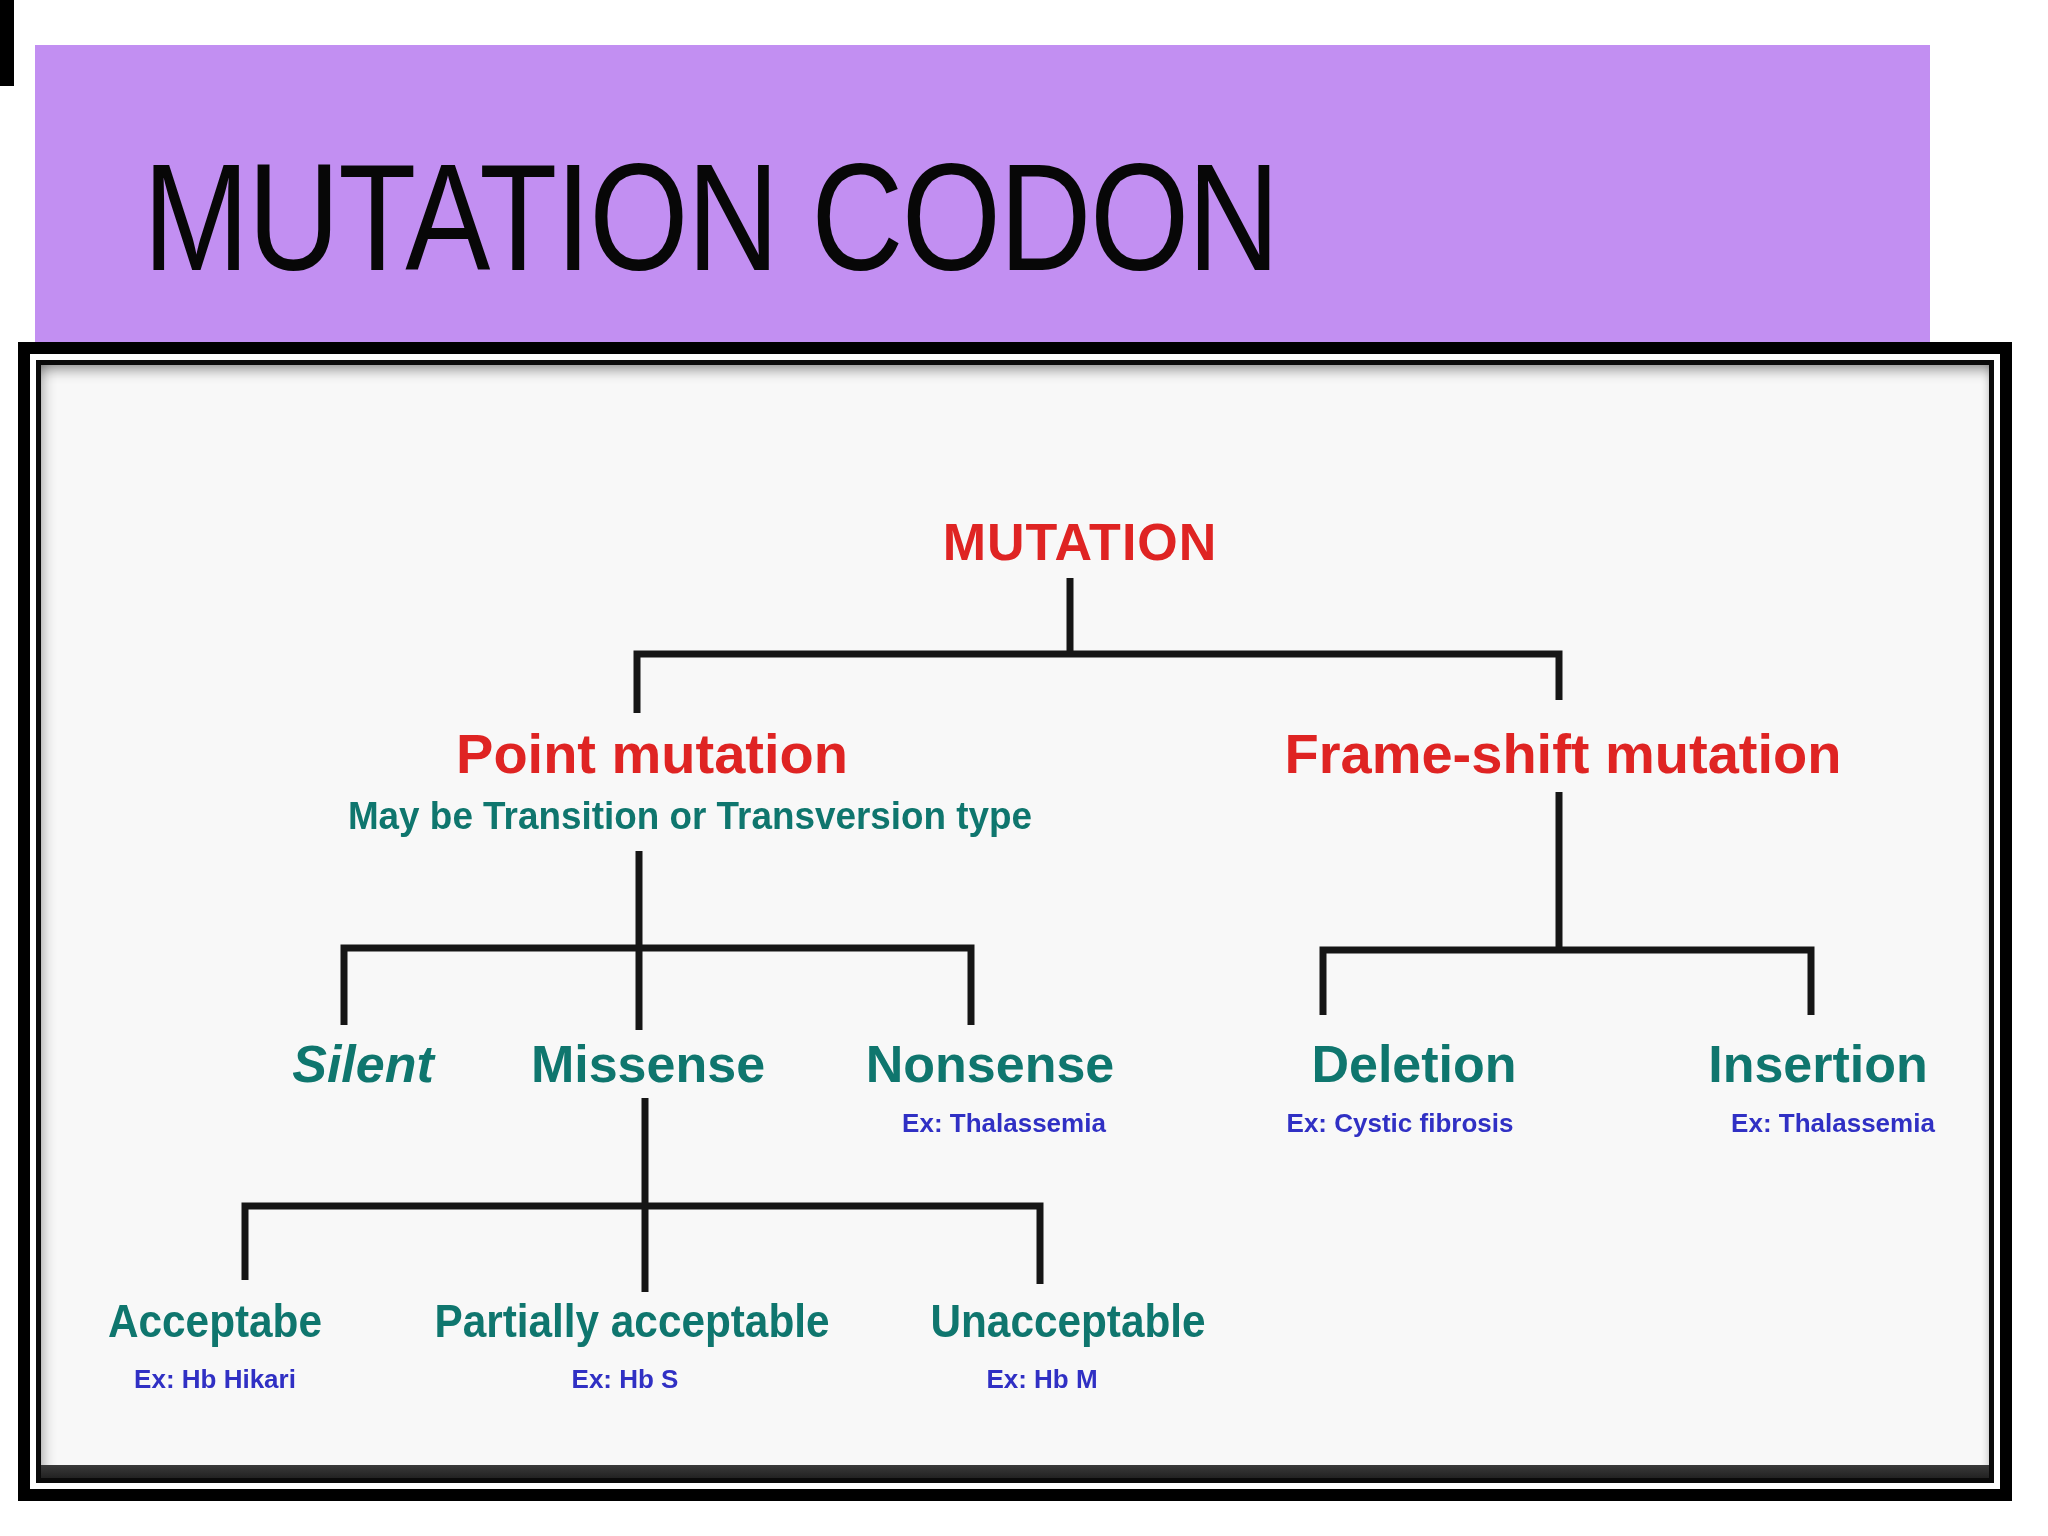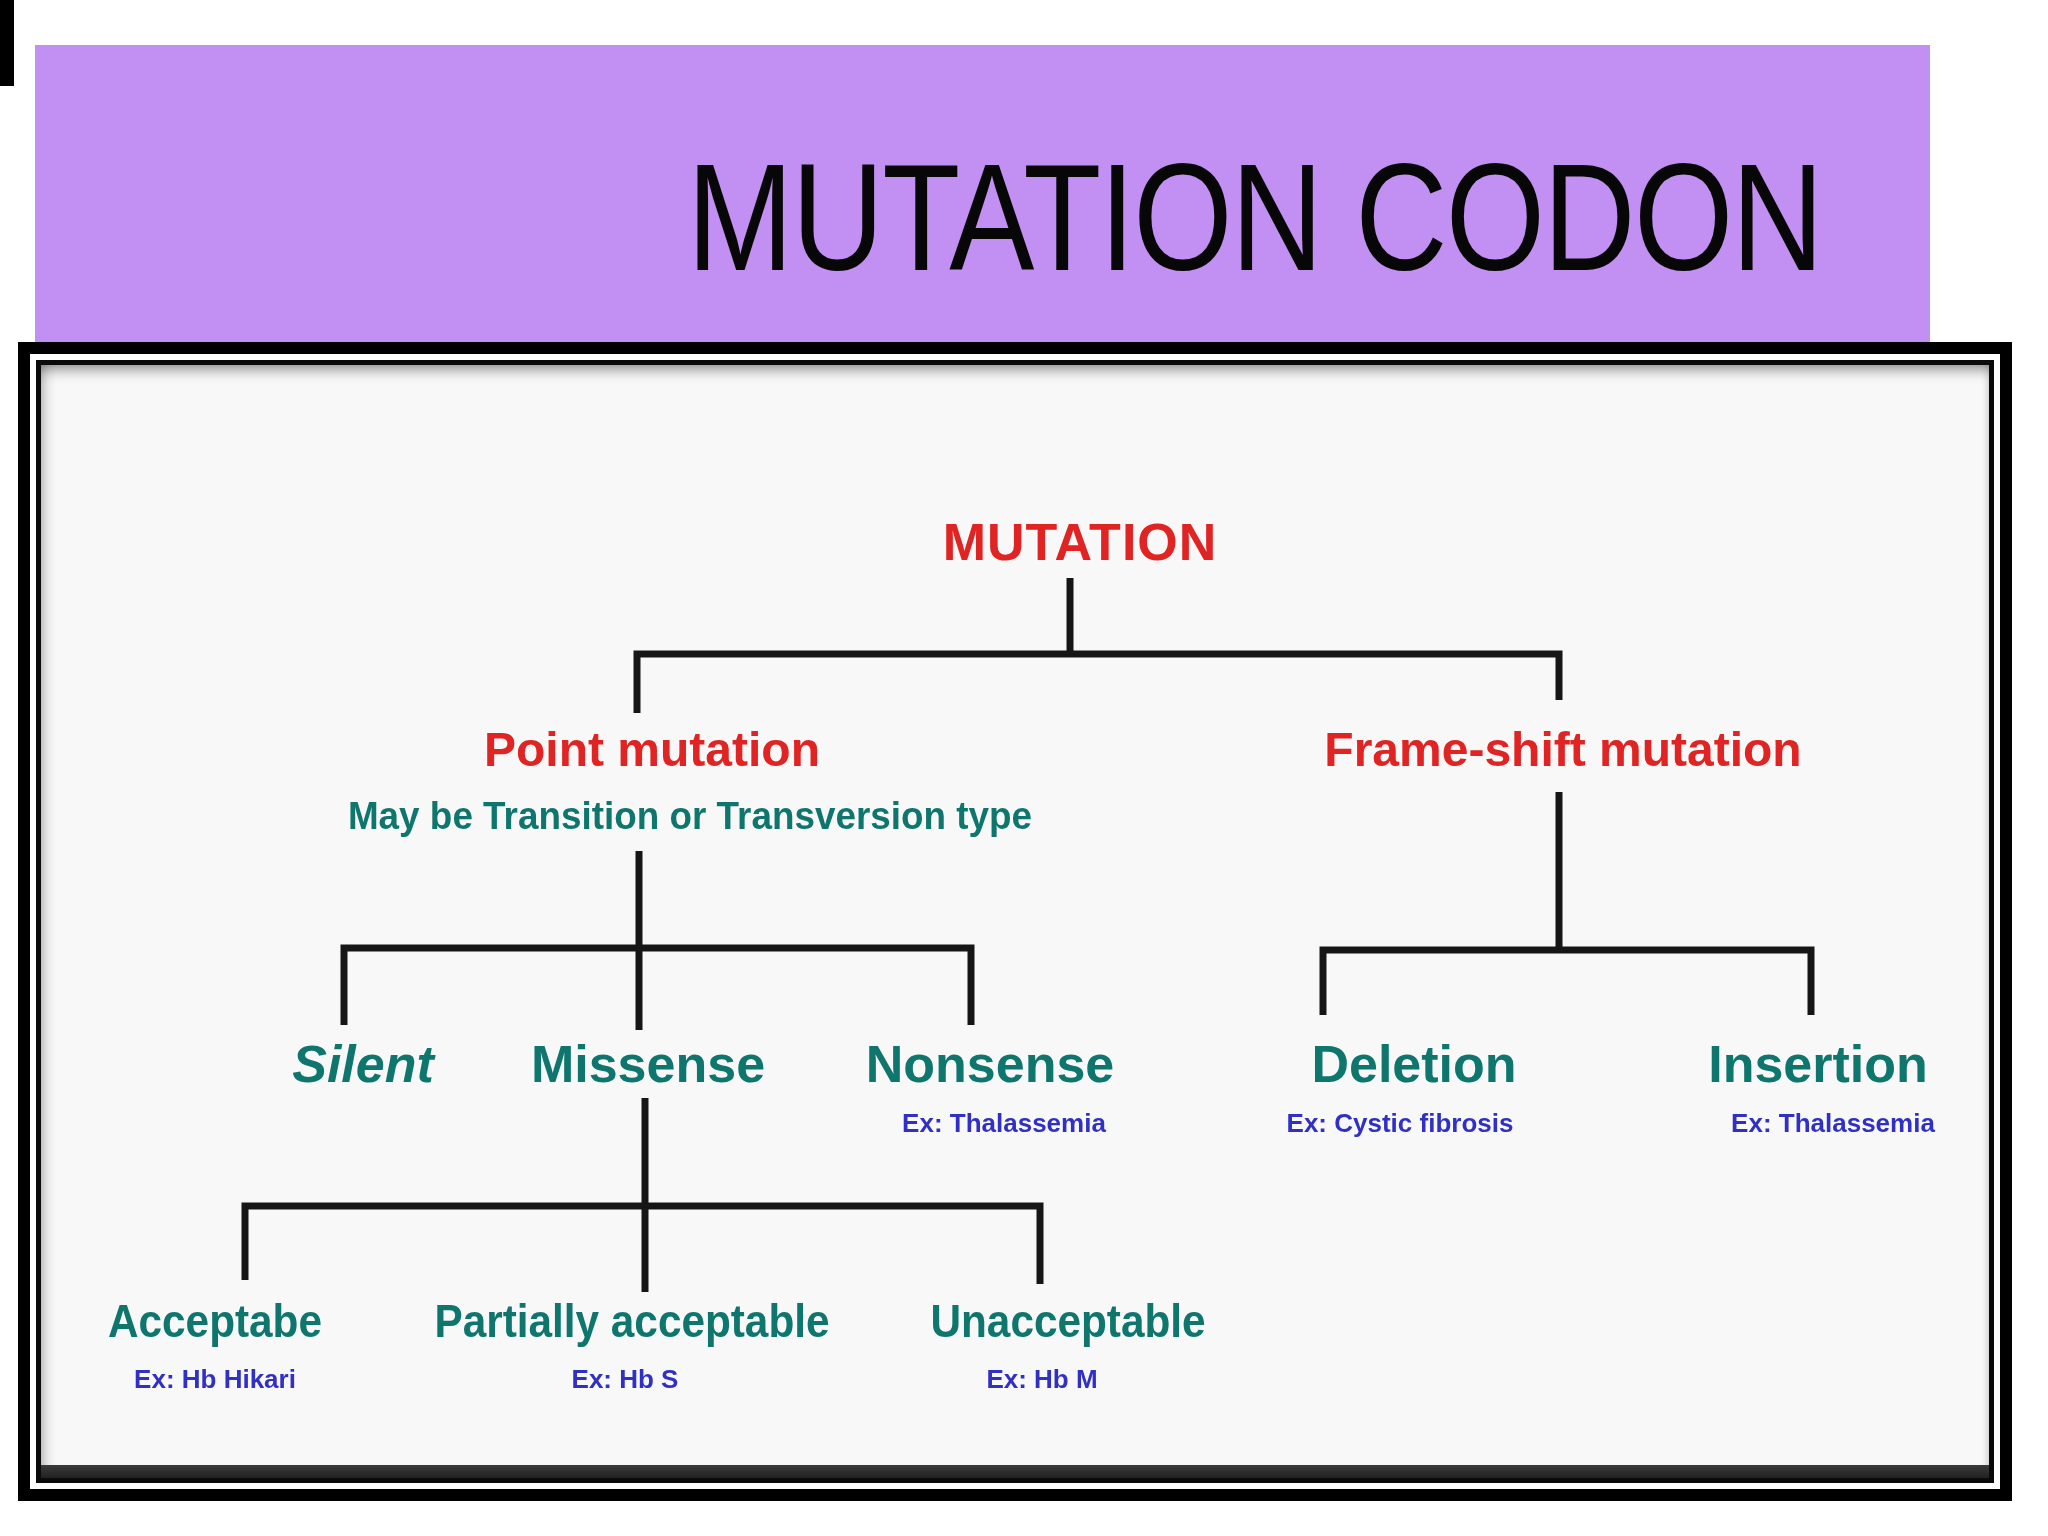--- a/index.html
+++ b/index.html
@@ -13,21 +13,21 @@
   html,body{width:2048px;height:1536px;background:#ffffff;overflow:hidden;}
   body{font-family:"Liberation Sans", sans-serif;position:relative;}
 
   .corner-bar{
     position:absolute;left:0;top:0;width:14px;height:86px;background:#000;
   }
 
   .banner{
     position:absolute;left:35px;top:45px;width:1895px;height:330px;
     background:var(--purple);
-    display:flex;align-items:center;justify-content:flex-end;
+    display:flex;align-items:center;justify-content:flex-start;
   }
   .banner h1{
     font-size:152px;font-weight:400;color:#070707;
     letter-spacing:-2px;white-space:nowrap;
     transform:scaleX(0.84);transform-origin:center;
     padding-top:14px;
   }
 
   .frame{
     position:absolute;left:18px;top:342px;width:1994px;height:1159px;
@@ -55,21 +55,21 @@
   }
   .connectors path{
     fill:none;stroke:var(--ink);stroke-width:7;stroke-linejoin:miter;stroke-linecap:butt;
   }
 
   .node{
     position:absolute;transform:translateX(-50%);
     white-space:nowrap;font-weight:700;color:#0f766e;line-height:1;
   }
   .node .t{display:inline-block;}
-  .red{color:var(--red);font-size:48px;}
+  .red{color:var(--red);font-size:56px;}
   .root{font-size:52px;letter-spacing:1px;}
   .black-lg{font-size:52px;}
   .black-md{font-size:47px;}
   .black-md .t{transform:scaleX(0.90);}
   .subtitle{font-size:38px;font-weight:700;}
   .subtitle .t{transform:scaleX(0.97);}
   .blue{color:var(--blue);font-size:26px;}
 </style>
 </head>
 <body>

